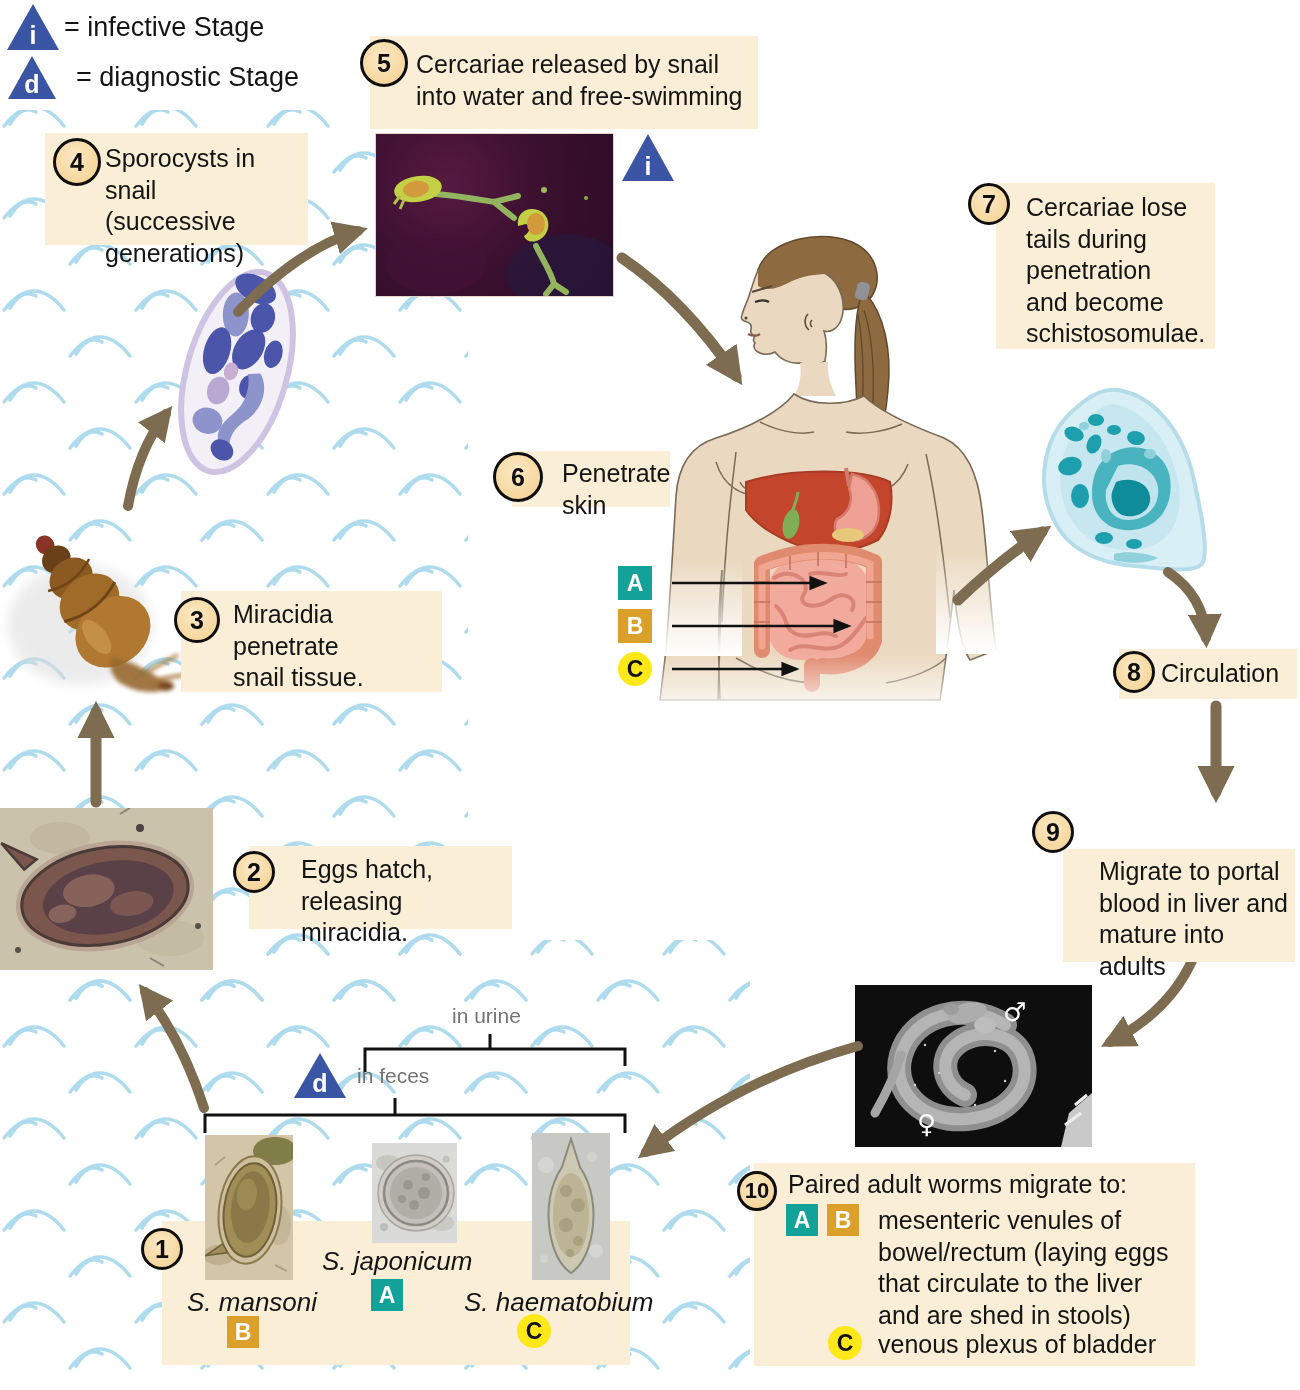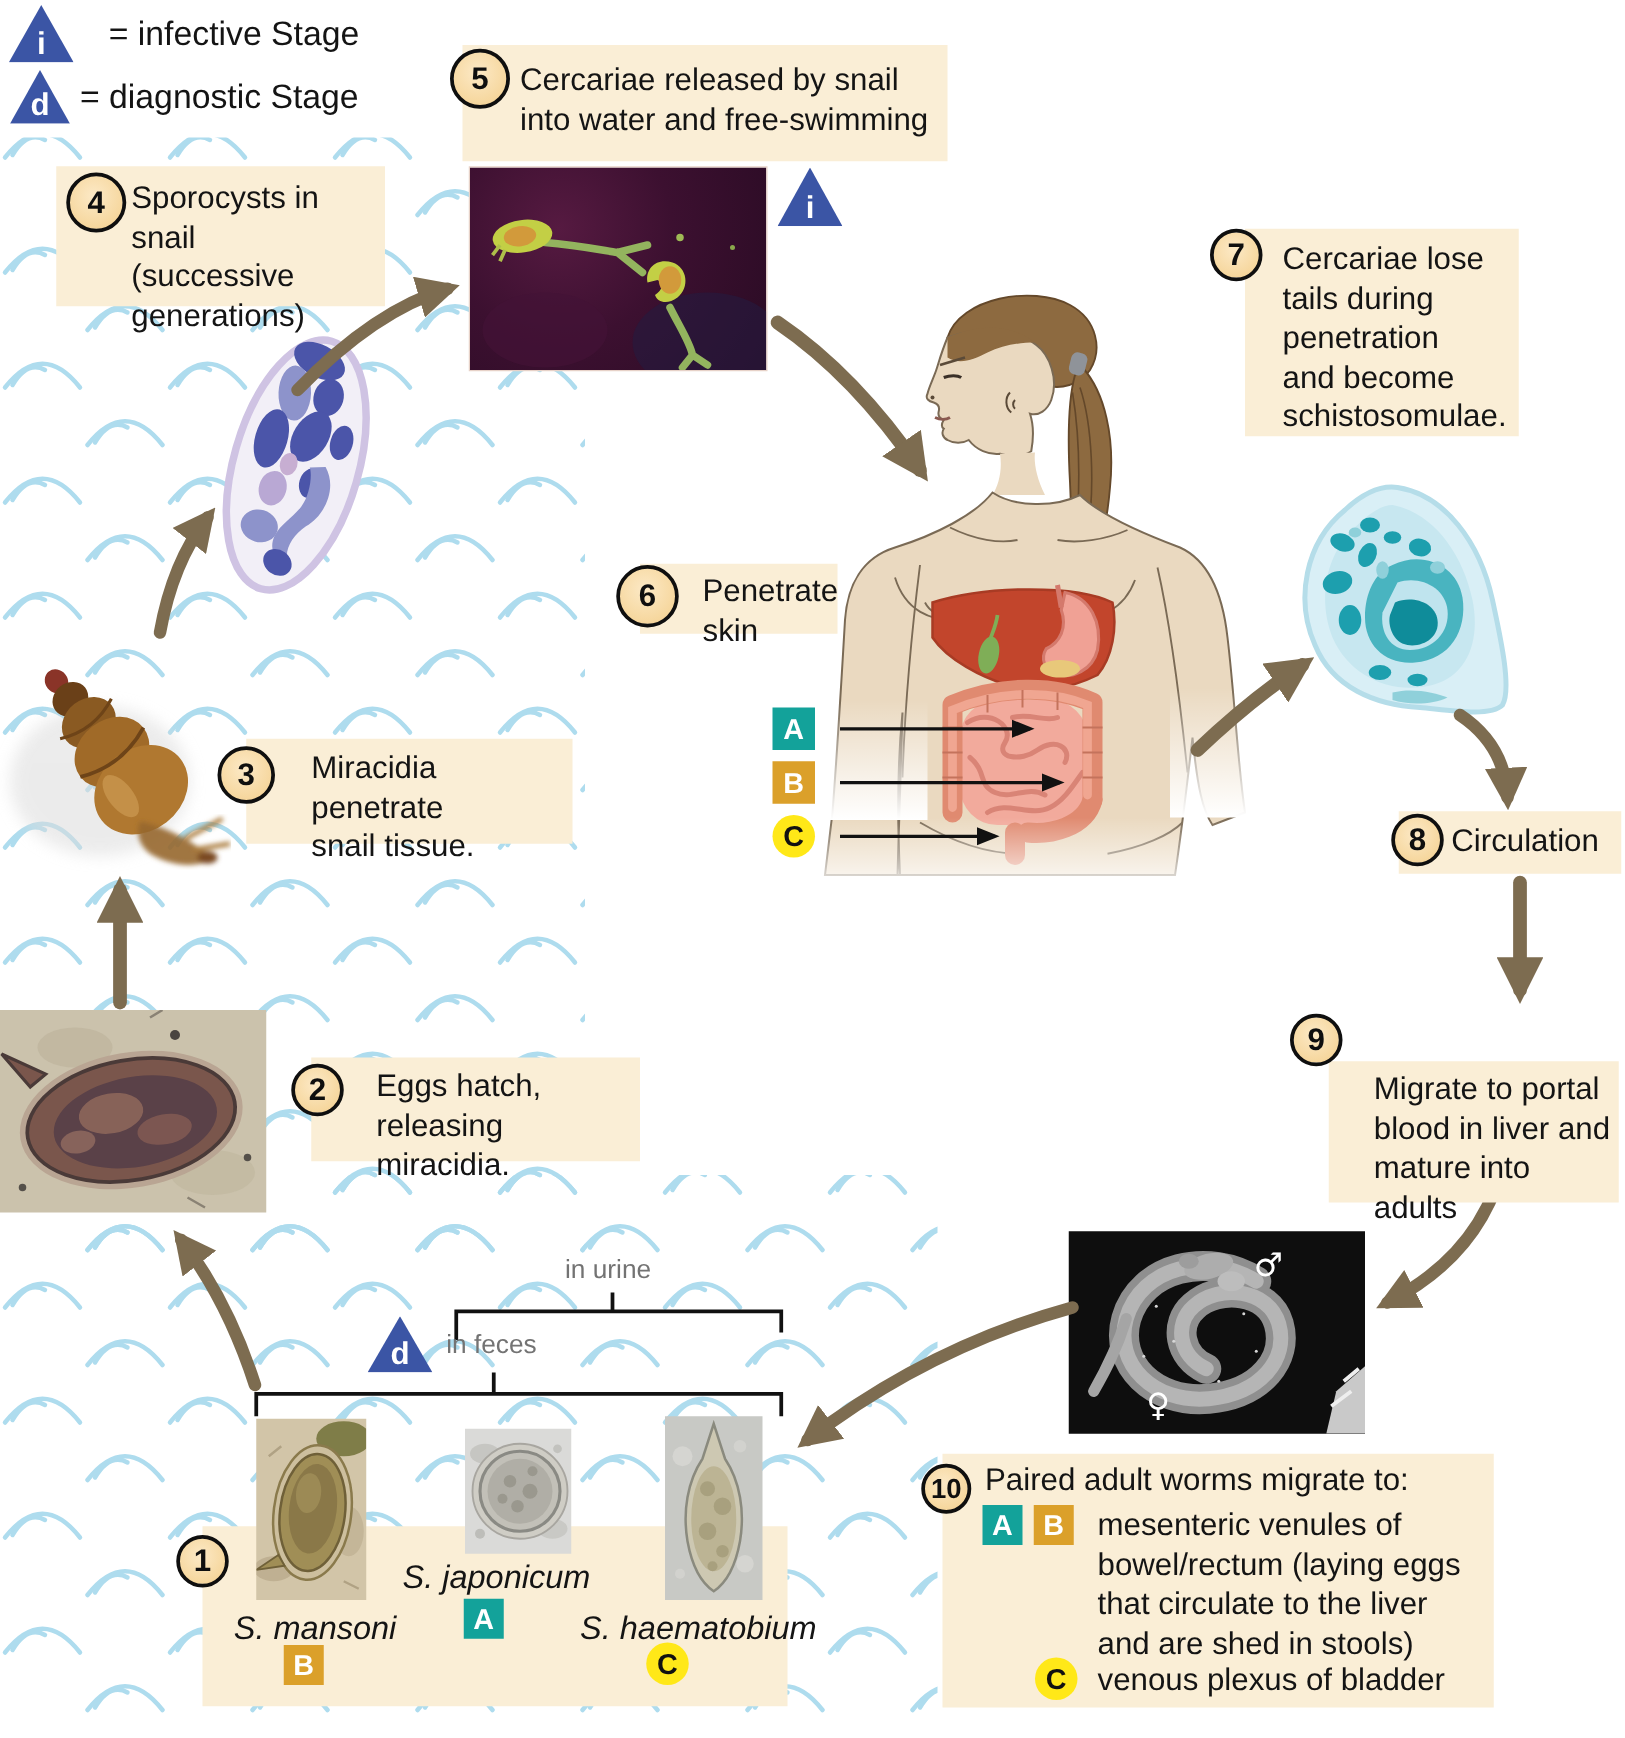--- a/index.html
+++ b/index.html
@@ -370,25 +370,25 @@
     </g>
     <g stroke="#111111" stroke-width="3" fill="none">
       <path d="M490,1034 L490,1049 M365,1072 L365,1049 L625,1049 L625,1066"></path>
       <path d="M395,1115 L395,1098 M205,1133 L205,1115 L625,1115 L625,1133"></path>
     </g>
   </svg>
 
   <div class="tri" style="left:7px;top:4px;width:52px;height:46px;">
     <span>i</span>
   </div>
-  <div class="legend-label" style="left:64px;top:12px;margin-left:23px;">= infective Stage</div>
+  <div class="legend-label" style="left:64px;top:12px;">= infective Stage</div>
   <div class="tri" style="left:8px;top:56px;width:48px;height:43px;">
     <span>d</span>
   </div>
-  <div class="legend-label" style="left:64px;top:62px;">= diagnostic Stage</div>
+  <div class="legend-label" style="left:76px;top:62px;">= diagnostic Stage</div>
 
   <div class="tri" style="left:622px;top:134px;width:52px;height:47px;">
     <span>i</span>
   </div>
   <div class="tri" style="left:294px;top:1053px;width:52px;height:45px;">
     <span>d</span>
   </div>
 
   <div class="box" style="left:370px;top:36px;width:388px;height:93px;">
     <div class="box-text" style="left:46px;top:13px;">Cercariae released by snail
@@ -411,21 +411,21 @@
 schistosomulae.</div>
   </div>
   <div class="num" style="left:968px;top:183px;width:42px;height:42px;">7</div>
 
   <div class="box" style="left:512px;top:451px;width:158px;height:56px;">
     <div class="box-text" style="left:50px;top:7px;">Penetrate
 skin</div>
   </div>
   <div class="num" style="left:493px;top:452px;width:50px;height:50px;">6</div>
 
-  <div class="box" style="left:197px;top:591px;width:261px;height:84px;">
+  <div class="box" style="left:181px;top:591px;width:261px;height:101px;">
     <div class="box-text" style="left:52px;top:8px;">Miracidia penetrate
 snail tissue.</div>
   </div>
   <div class="num" style="left:174px;top:597px;width:46px;height:46px;">3</div>
 
   <div class="box" style="left:249px;top:846px;width:263px;height:83px;">
     <div class="box-text" style="left:52px;top:8px;">Eggs hatch,
 releasing miracidia.</div>
   </div>
   <div class="num" style="left:233px;top:851px;width:42px;height:42px;">2</div>

